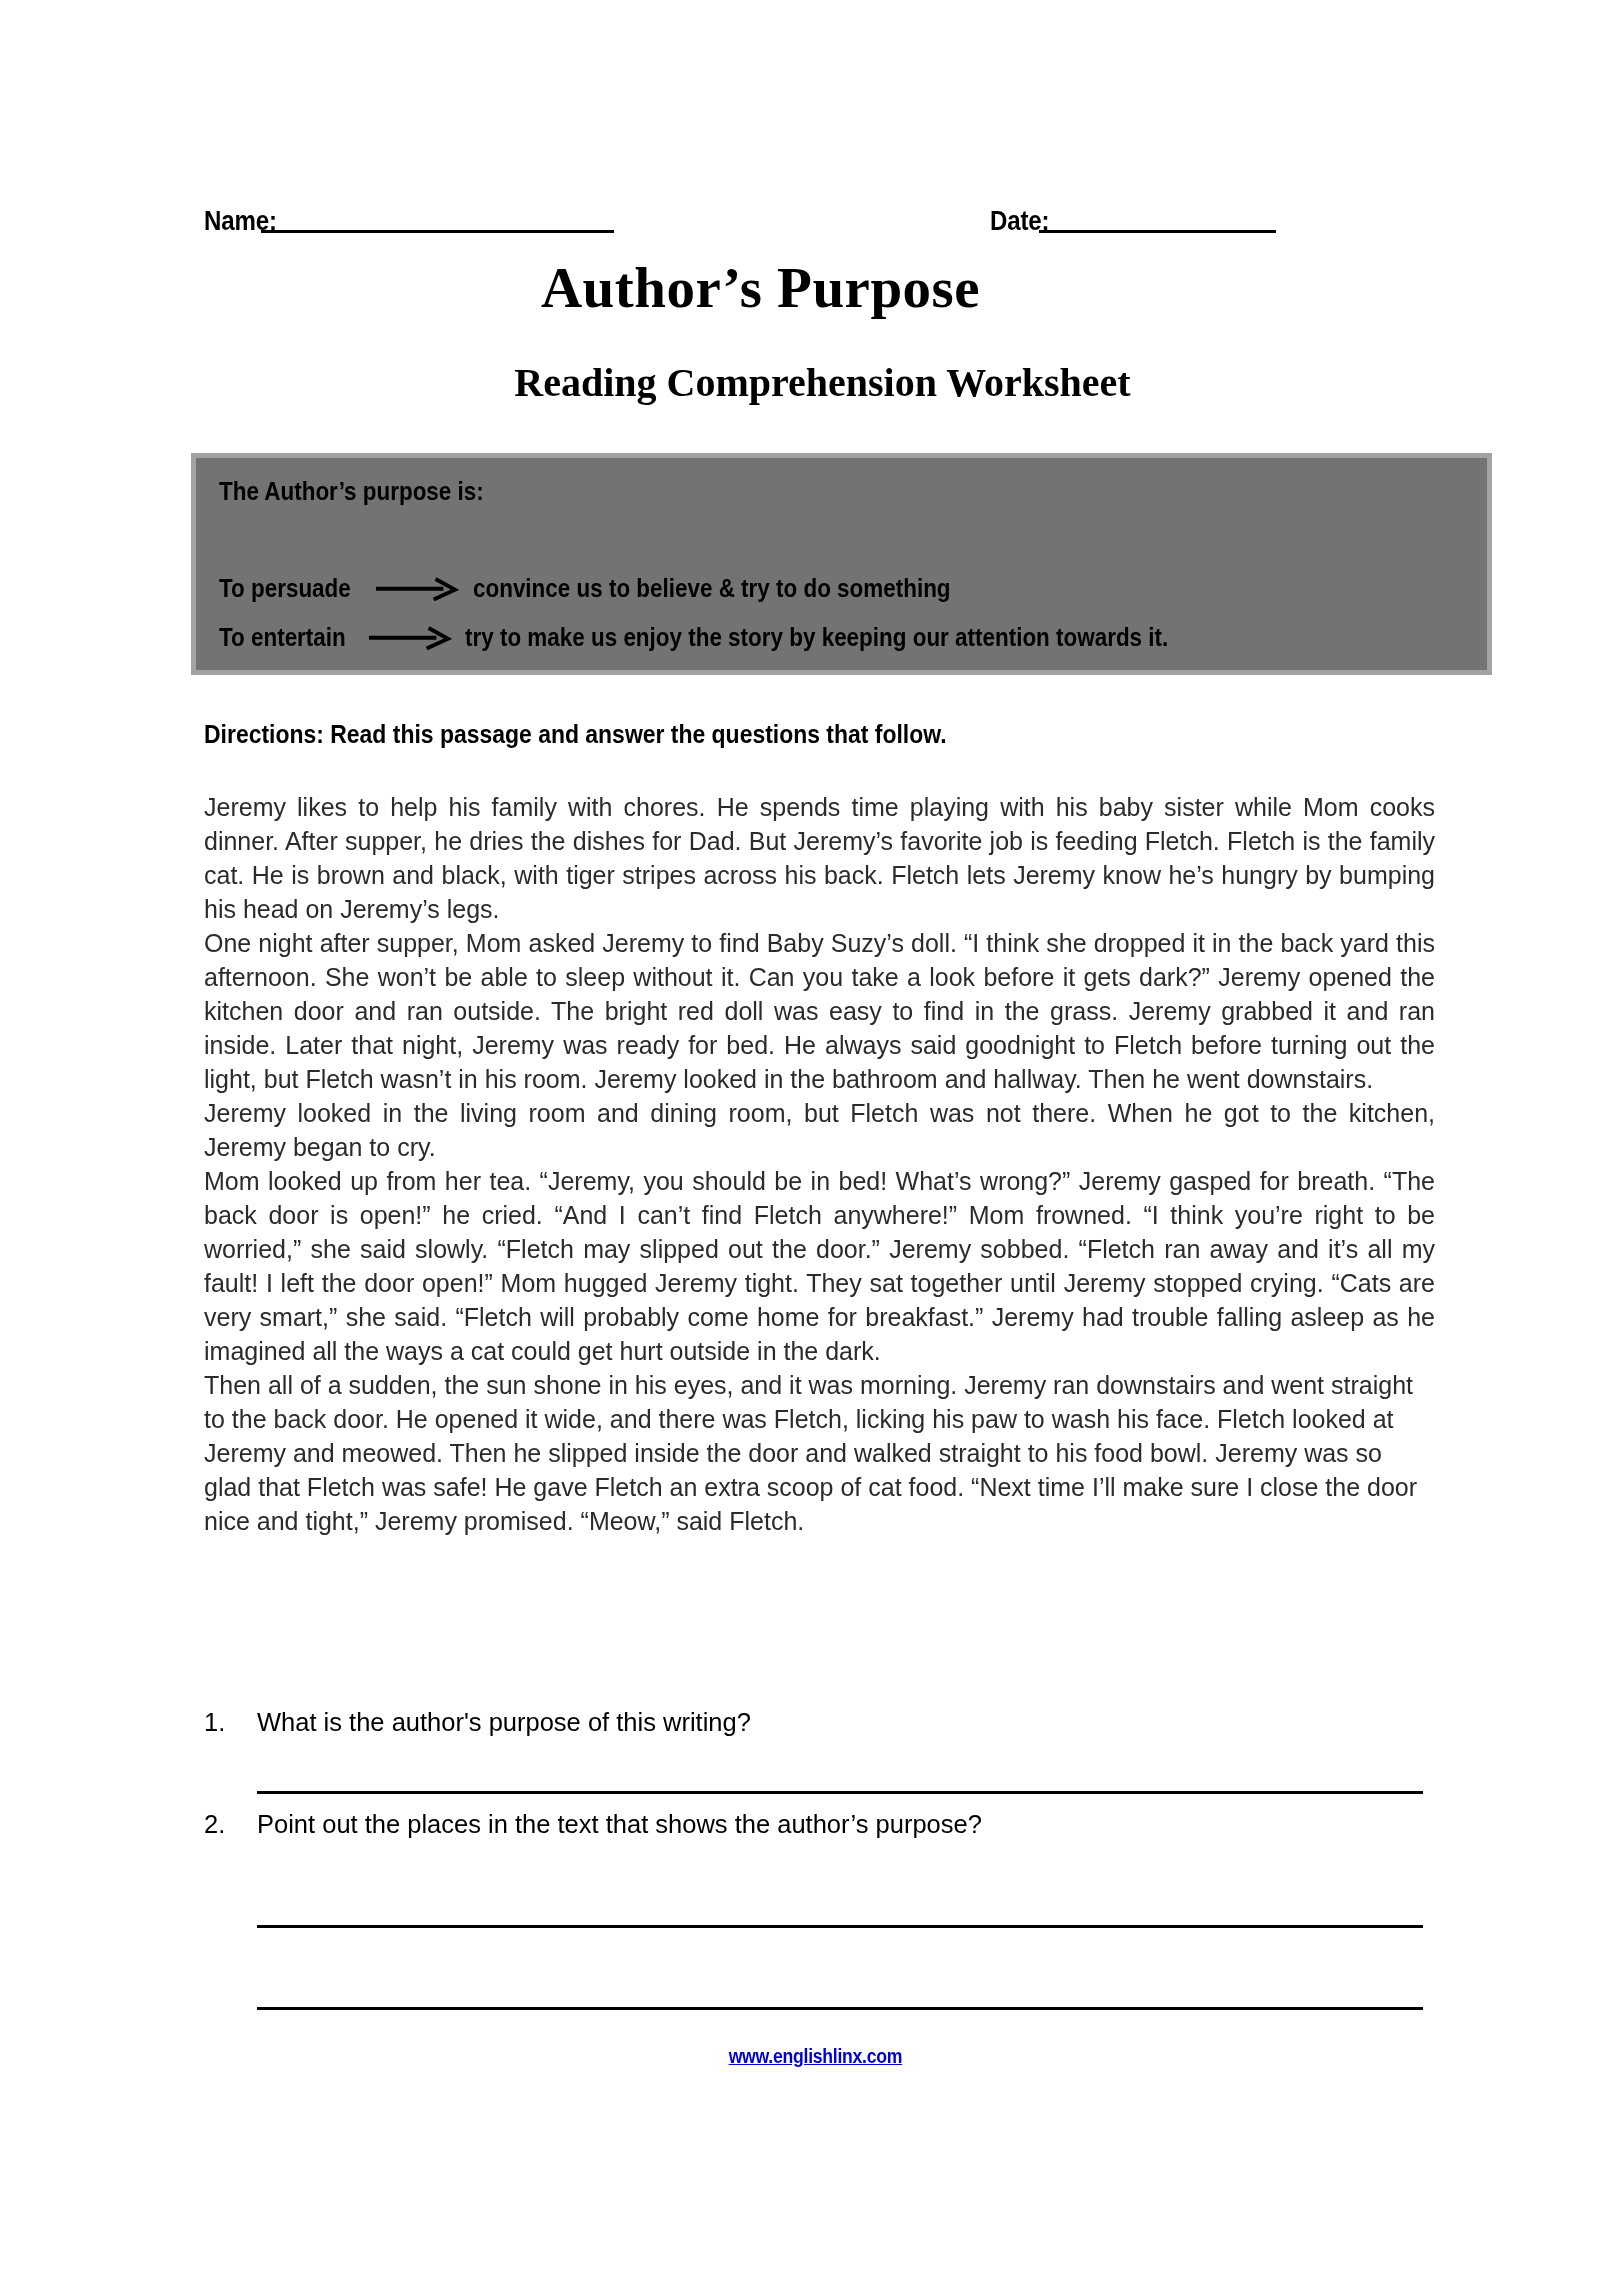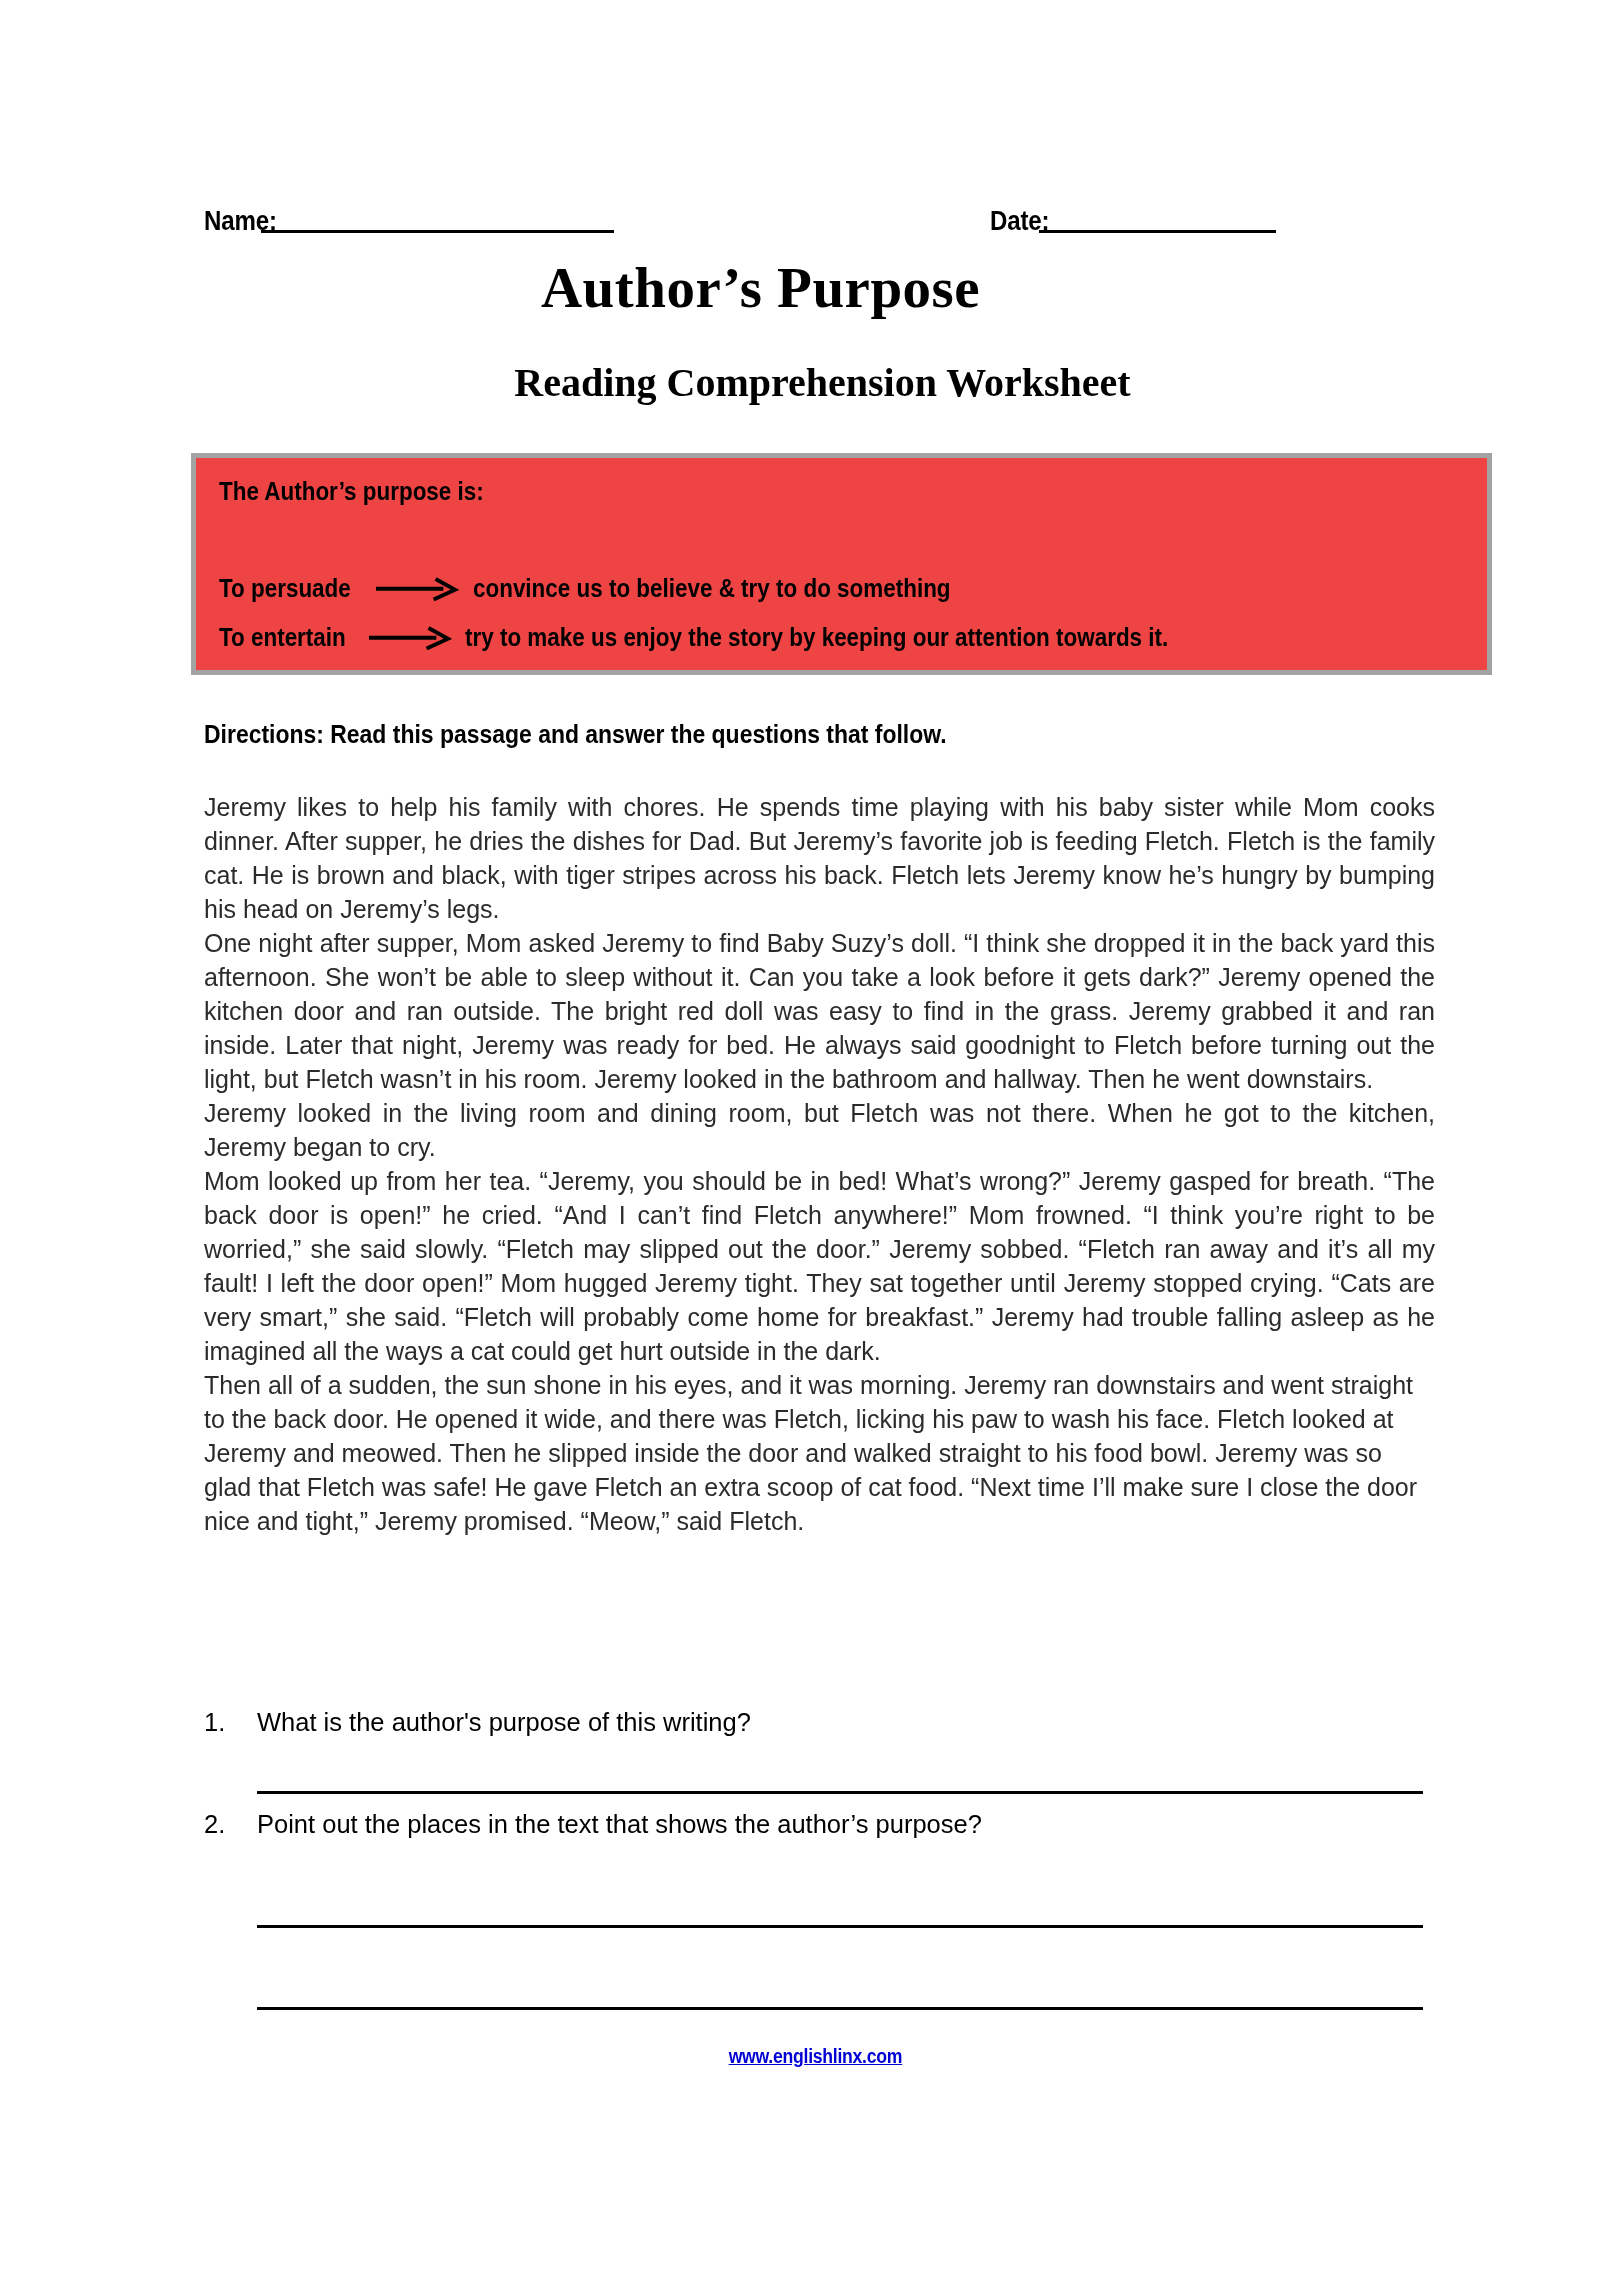--- a/index.html
+++ b/index.html
@@ -83,21 +83,21 @@
 
   
   .purpose-box {
     position: absolute;
     left: 179px;
     top: 453px;
     width: 1301px;
     height: 222px;
     box-sizing: border-box;
     border: 5.9px solid #a3a3a3;
-    background: #ef4444;
+    background: #737373;
   }
   .purpose-inner {
     position: relative;
     width: 100%;
     height: 100%;
   }
   .purpose-heading {
     position: absolute;
     left: 22.5px;
     top: 18.6px;

